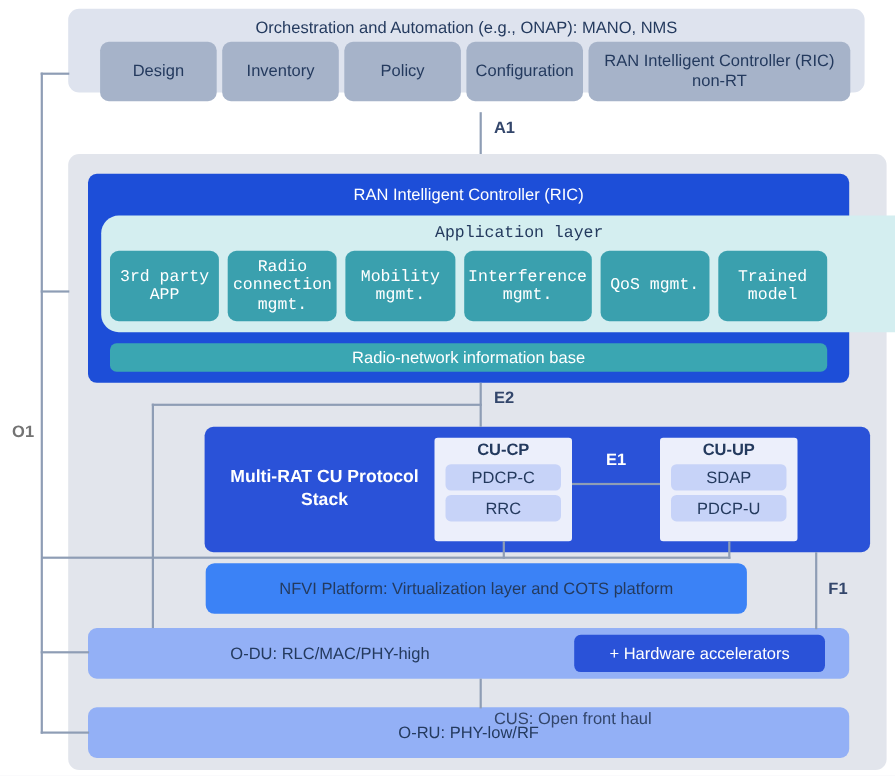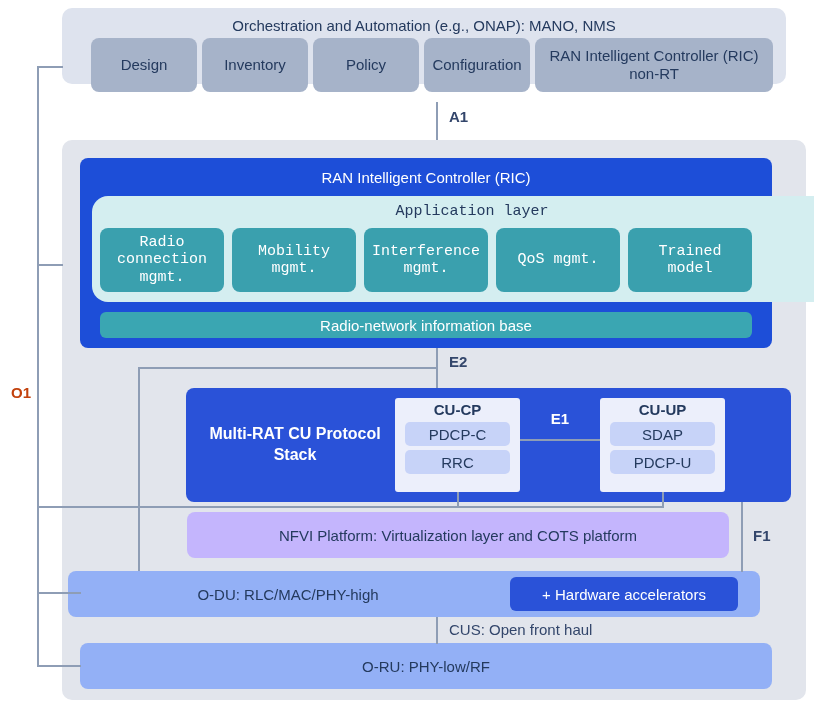--- a/index.html
+++ b/index.html
@@ -39,33 +39,33 @@
   .cu-title{position:absolute;left:14px;top:0;width:190px;height:114px;display:flex;align-items:center;
        justify-content:center;text-align:center;font-size:16px;font-weight:600;line-height:1.3;}
   .card{position:absolute;top:10px;width:125px;height:94px;background:#eceffb;border-radius:3px;color:#243a5e;}
   .card-title{text-align:center;margin-top:3px;font-size:15px;font-weight:600;}
   .sub{width:105px;height:24px;margin:4px auto 0;background:#c7d3f8;border-radius:5px;display:flex;
        align-items:center;justify-content:center;font-size:15px;}
   .e1-label{position:absolute;left:334px;top:22px;width:80px;text-align:center;font-size:15px;font-weight:600;color:#fff;}
   .e1-line{position:absolute;left:334px;top:51px;width:80px;height:2px;background:#8e9db5;}
 
   
-  .nfvi{left:187px;top:512px;width:542px;height:46px;background:#c4b5fd;border-radius:8px;display:flex;
+  .nfvi{left:187px;top:512px;width:492px;height:46px;background:#3b82f6;border-radius:8px;display:flex;
        align-items:center;justify-content:center;font-size:15px;font-weight:500;}
-  .odu{left:68px;top:571px;width:692px;height:46px;background:#93b0f6;border-radius:8px;}
+  .odu{left:80px;top:571px;width:692px;height:46px;background:#93b0f6;border-radius:8px;}
   .odu-label{position:absolute;left:0;top:0;width:440px;height:46px;display:flex;align-items:center;
        justify-content:center;font-size:15px;font-weight:500;}
   .hw{position:absolute;right:22px;top:6px;width:228px;height:34px;background:#2a52d8;border-radius:6px;color:#fff;
        display:flex;align-items:center;justify-content:center;font-size:15px;}
   .oru{left:80px;top:643px;width:692px;height:46px;background:#93b0f6;border-radius:8px;display:flex;
        align-items:center;justify-content:center;font-size:15px;font-weight:500;}
 
   
   .iface{position:absolute;font-size:15px;font-weight:600;color:#33466b;}
-  .o1{position:absolute;left:11px;top:384px;font-size:15px;font-weight:700;color:#c2410c;}
+  .o1{position:absolute;left:11px;top:384px;font-size:15px;font-weight:700;color:#737373;}
 </style>
 </head>
 <body>
 
 <div class="stage">
 
   <div class="box orch">
     <div class="orch-title">Orchestration and Automation (e.g., ONAP): MANO, NMS</div>
     <div class="orch-row">
       <div class="mod">Design</div>
@@ -76,20 +76,21 @@
     </div>
   </div>
 
   <div class="box outer2"></div>
 
   <div class="box ric">
     <div class="ric-title">RAN Intelligent Controller (RIC)</div>
     <div class="applayer">
       <div class="app-title">Application layer</div>
       <div class="apps-row">
+        <div class="app">3rd party APP</div>
         <div class="app">Radio connection mgmt.</div>
         <div class="app">Mobility mgmt.</div>
         <div class="app">Interference mgmt.</div>
         <div class="app">QoS mgmt.</div>
         <div class="app">Trained model</div>
       </div>
     </div>
     <div class="infobar">Radio-network information base</div>
   </div>
 
@@ -134,15 +135,15 @@
   <div class="line v" style="left:138px;top:367px;height:204px;"></div>
   <div class="iface" style="left:449px;top:353px;">E2</div>
 
   <div class="line v" style="left:457px;top:492px;height:16px;"></div>
   <div class="line v" style="left:662px;top:492px;height:16px;"></div>
 
   <div class="line v" style="left:741px;top:502px;height:70px;"></div>
   <div class="iface" style="left:753px;top:527px;">F1</div>
 
   <div class="line v" style="left:436px;top:617px;height:27px;"></div>
-  <div class="iface" style="left:449px;top:621px;font-weight:500;">CUS: Open front haul</div>
+  <div class="iface" style="left:449px;top:645px;font-weight:500;">CUS: Open front haul</div>
 
 </div>
 
 </body></html>

